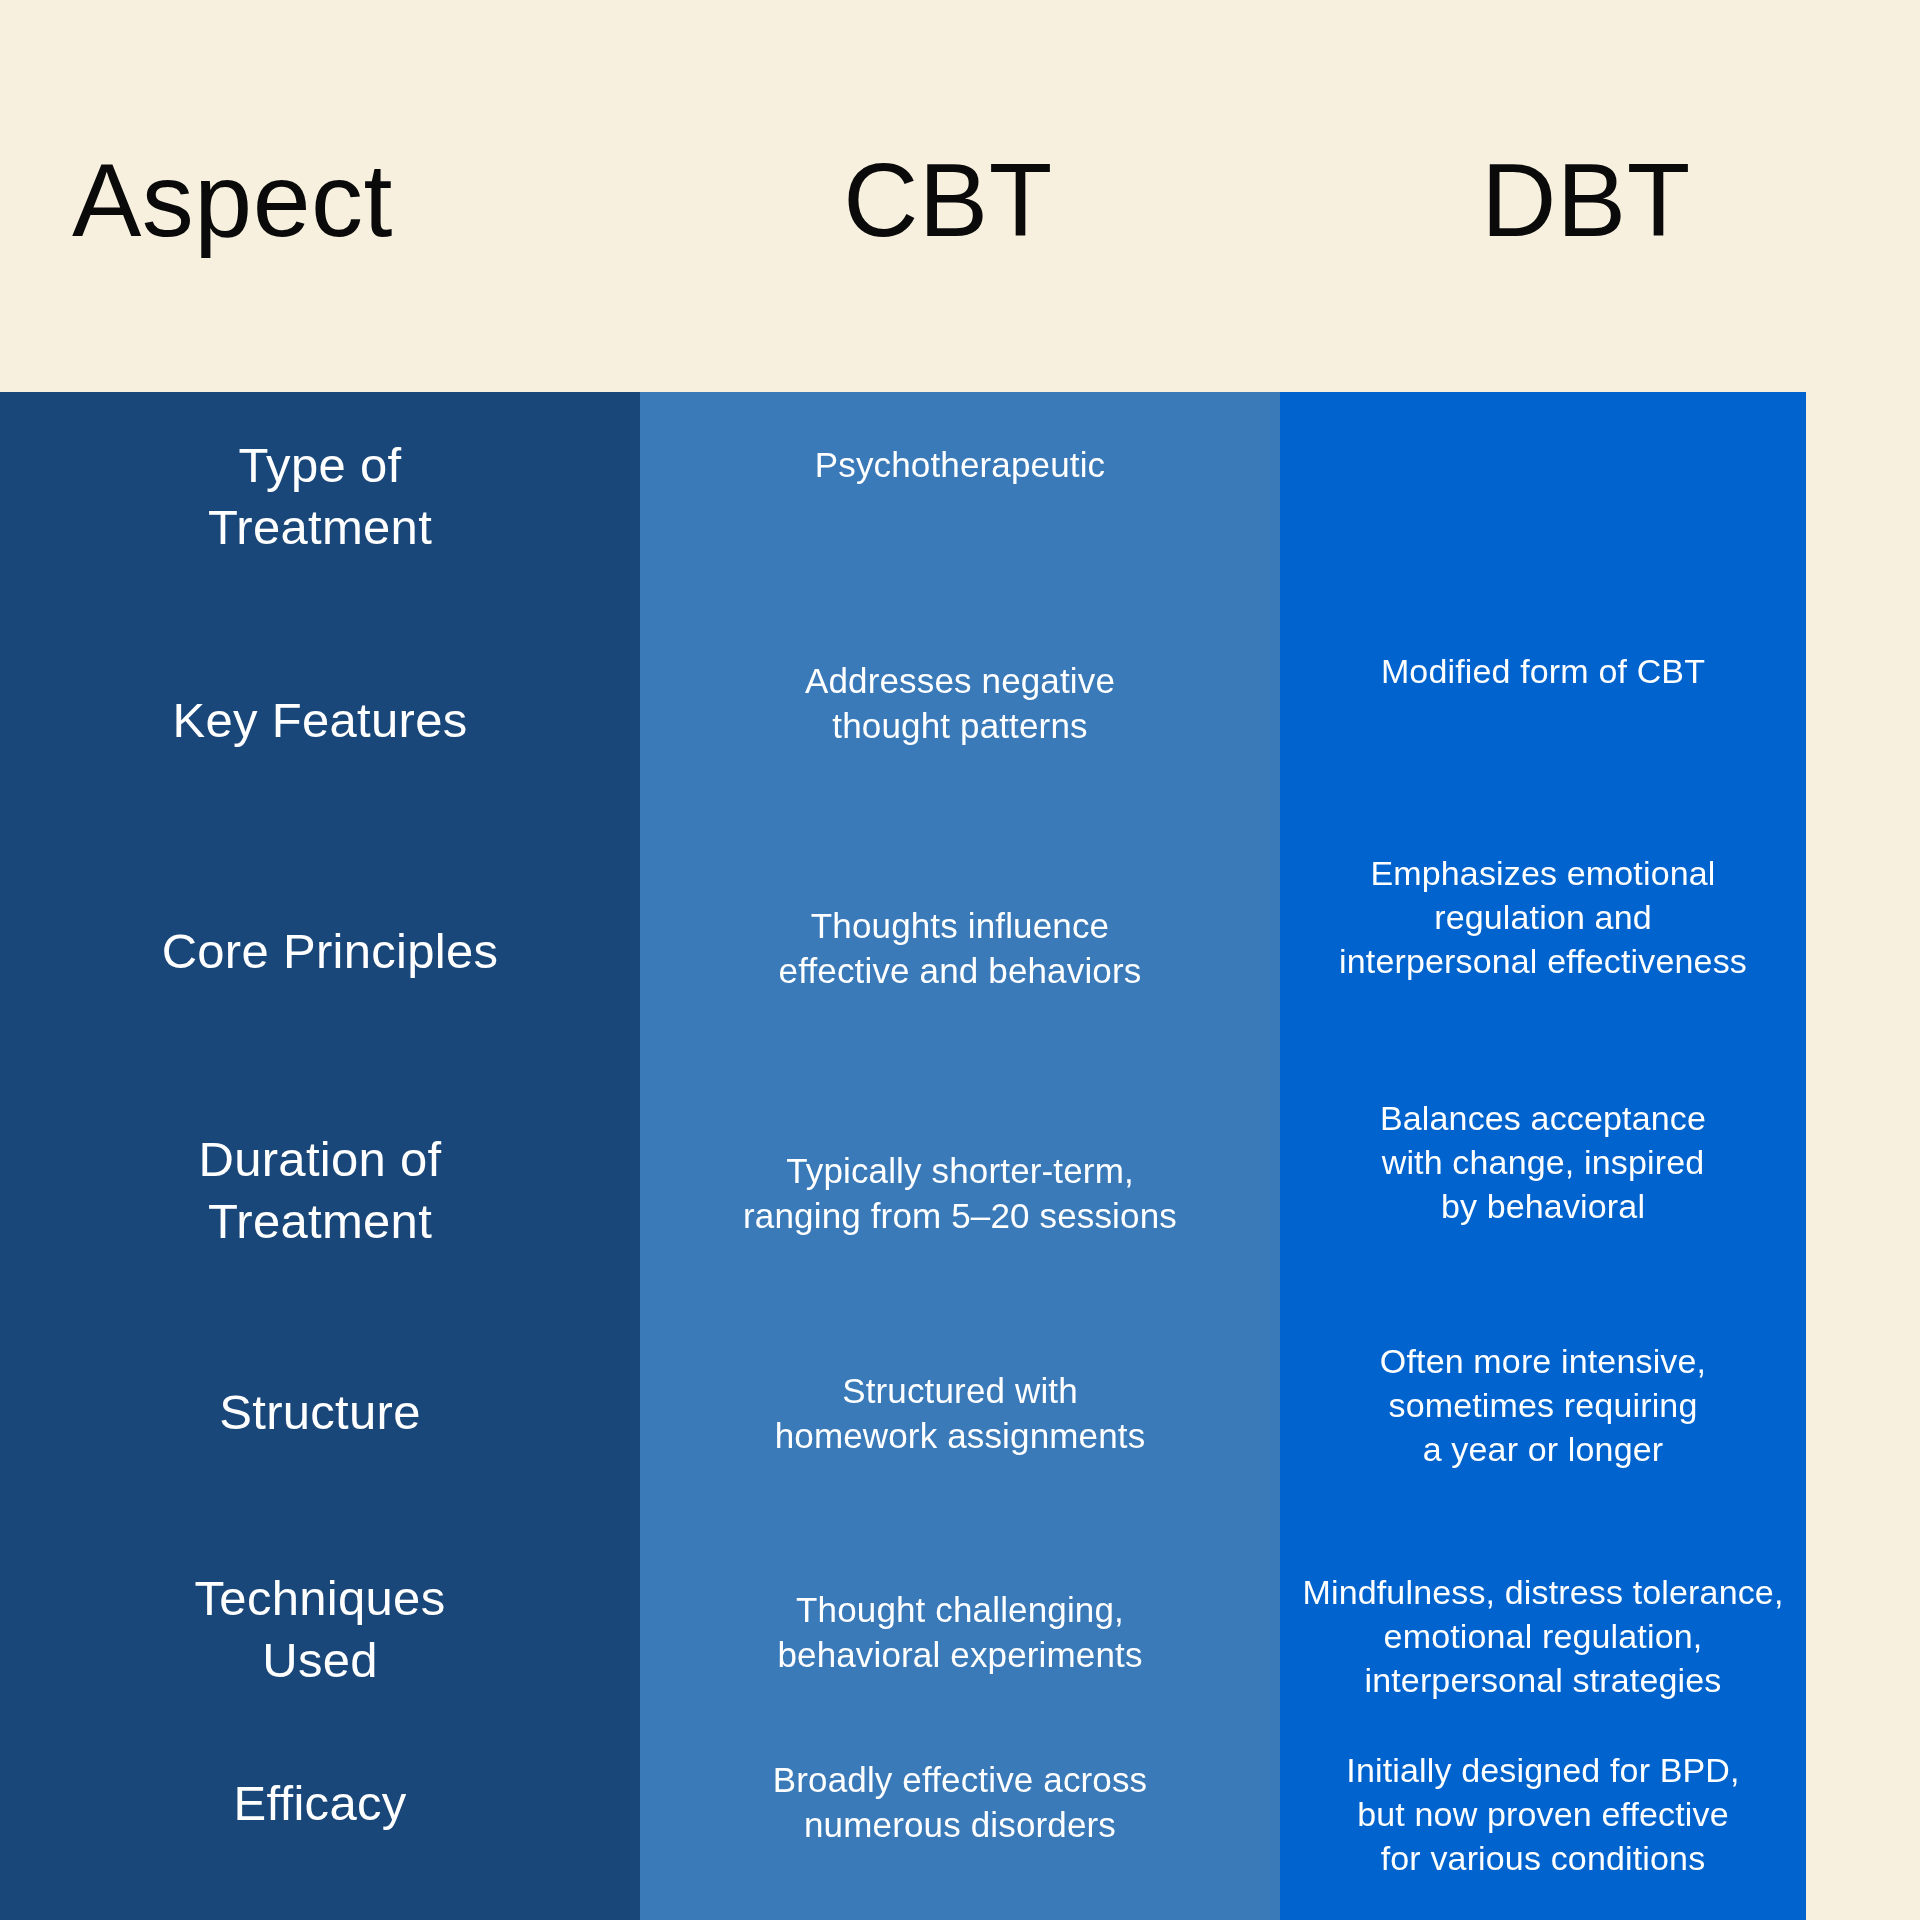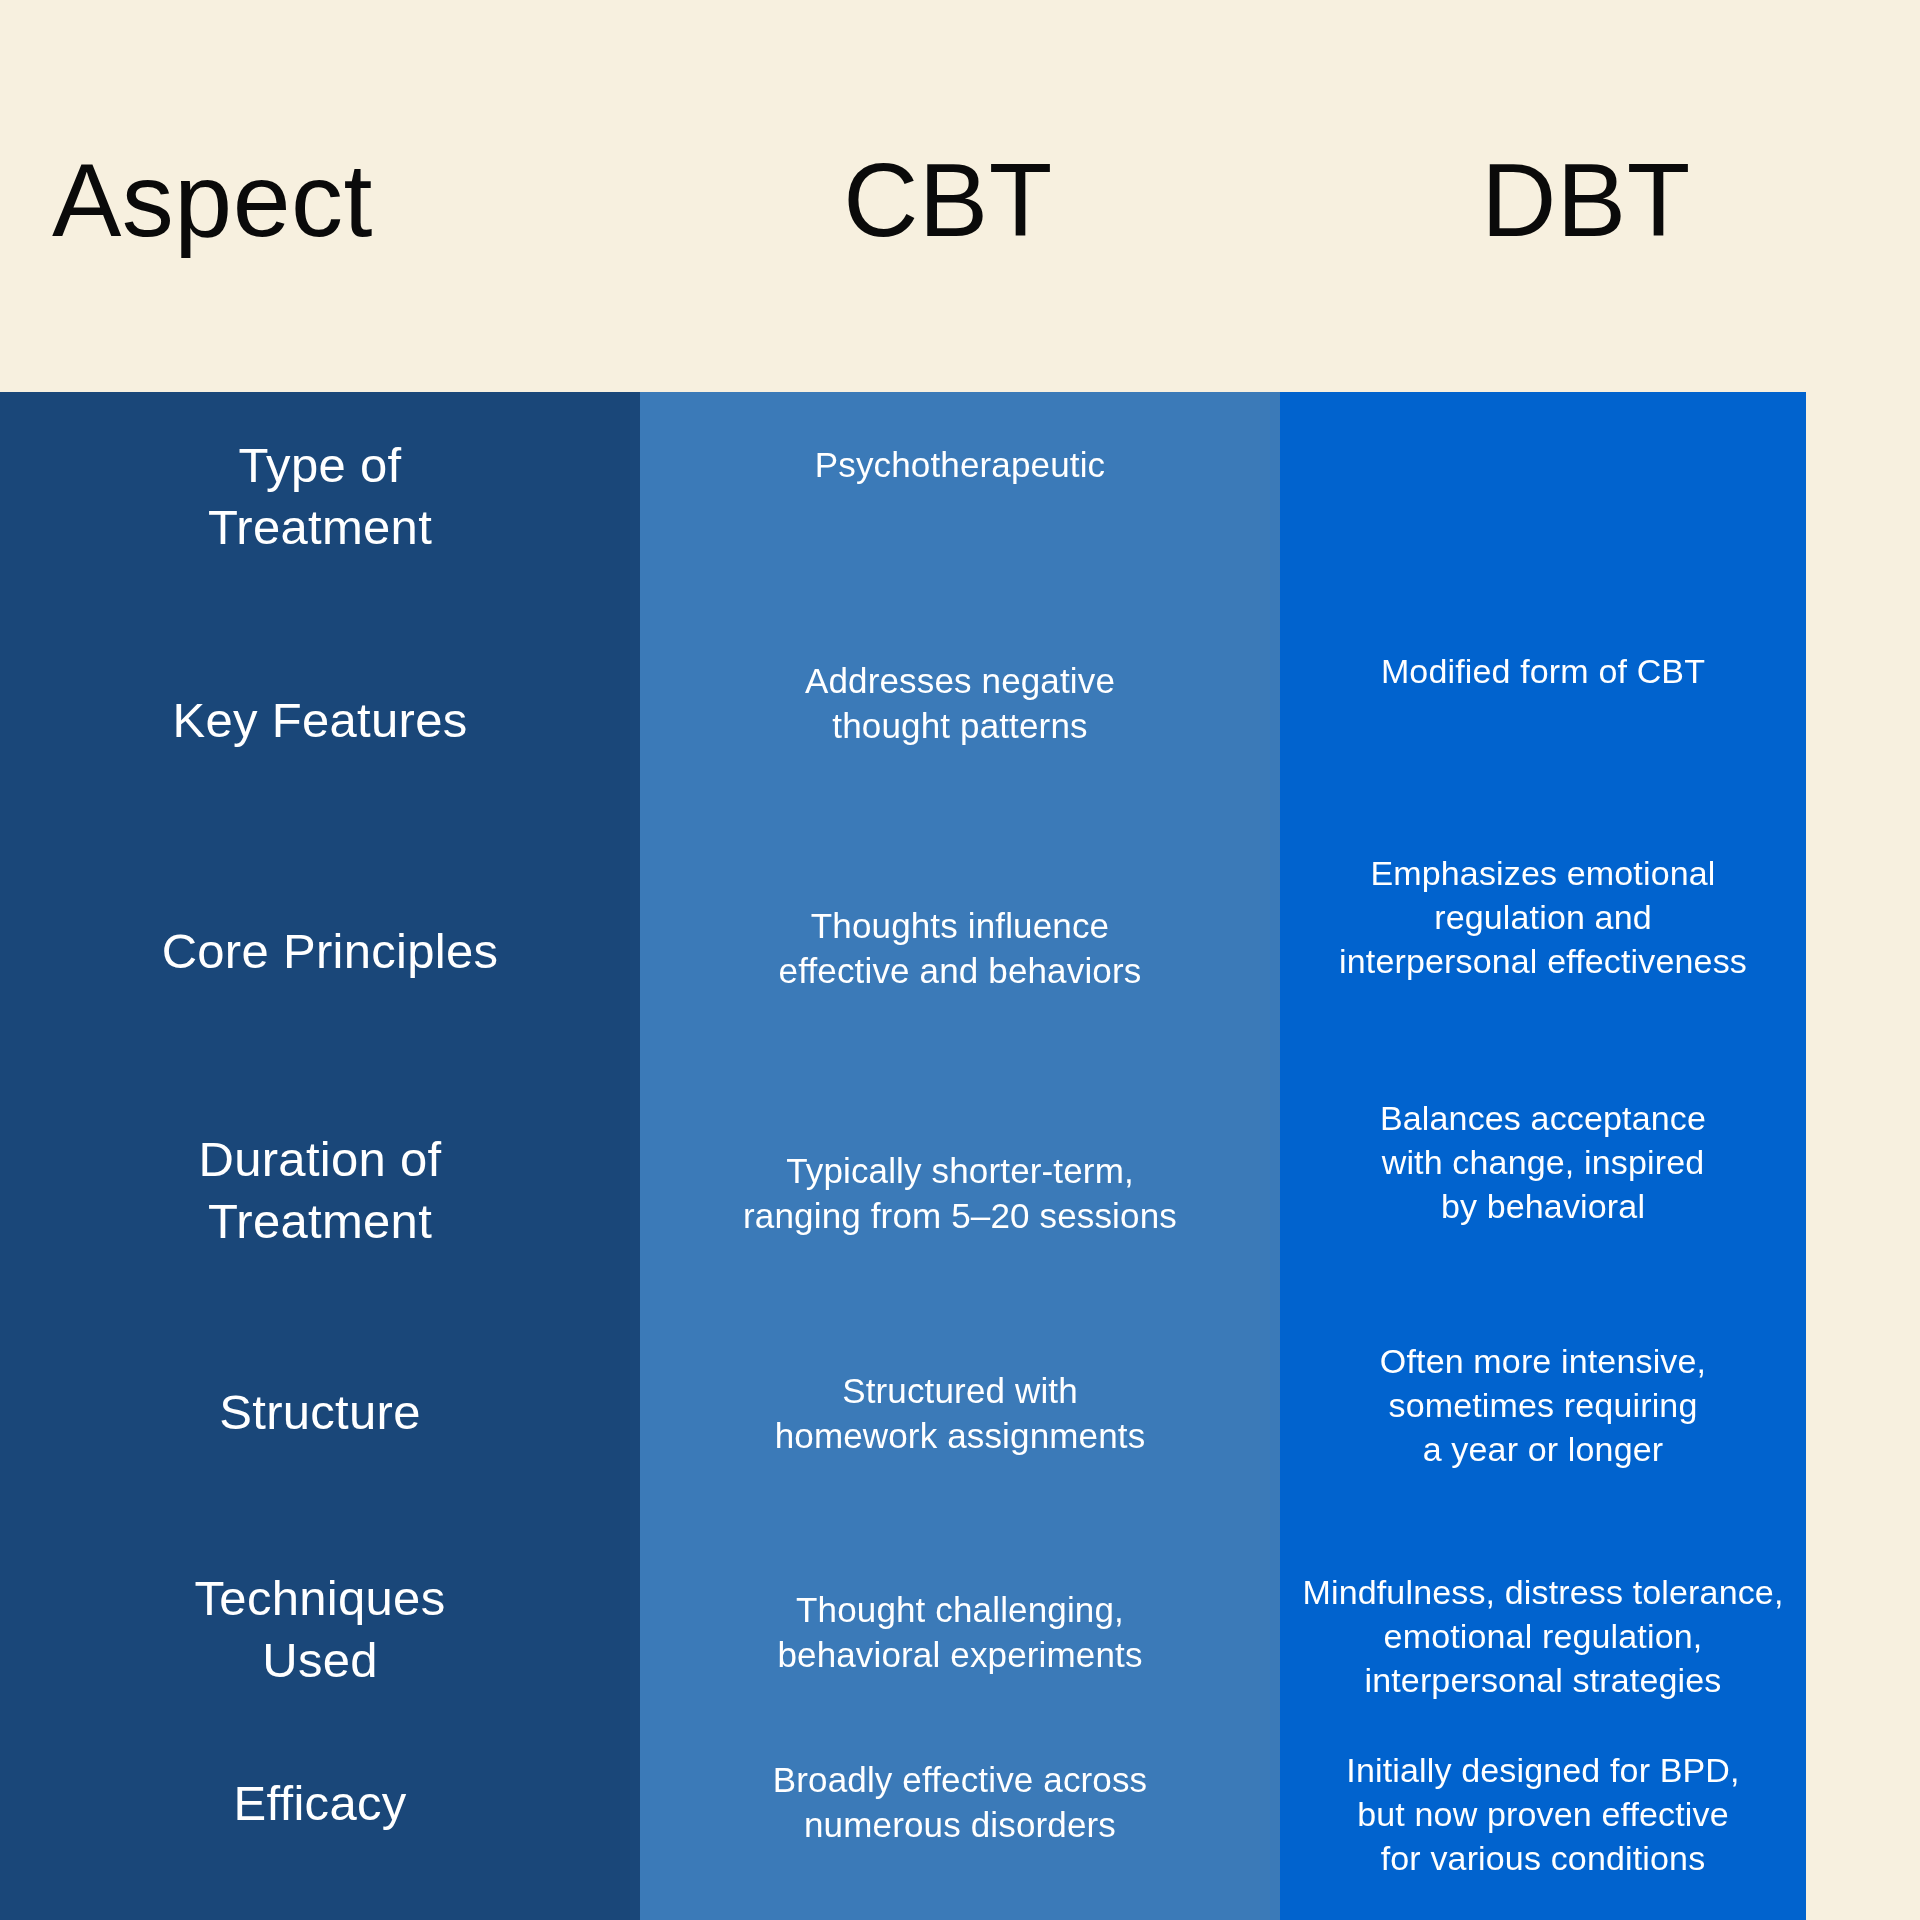--- a/index.html
+++ b/index.html
@@ -33,21 +33,21 @@
     align-items: center;
   }
   .header-cell {
     display: flex;
     align-items: center;
     height: 100%;
   }
   .header-cell.aspect {
     width: 640px;
     justify-content: flex-start;
-    padding-left: 52px;
+    padding-left: 72px;
     box-sizing: border-box;
   }
   .header-cell.cbt {
     width: 640px;
     justify-content: center;
   }
   .header-cell.dbt {
     width: 640px;
     justify-content: center;
   }

